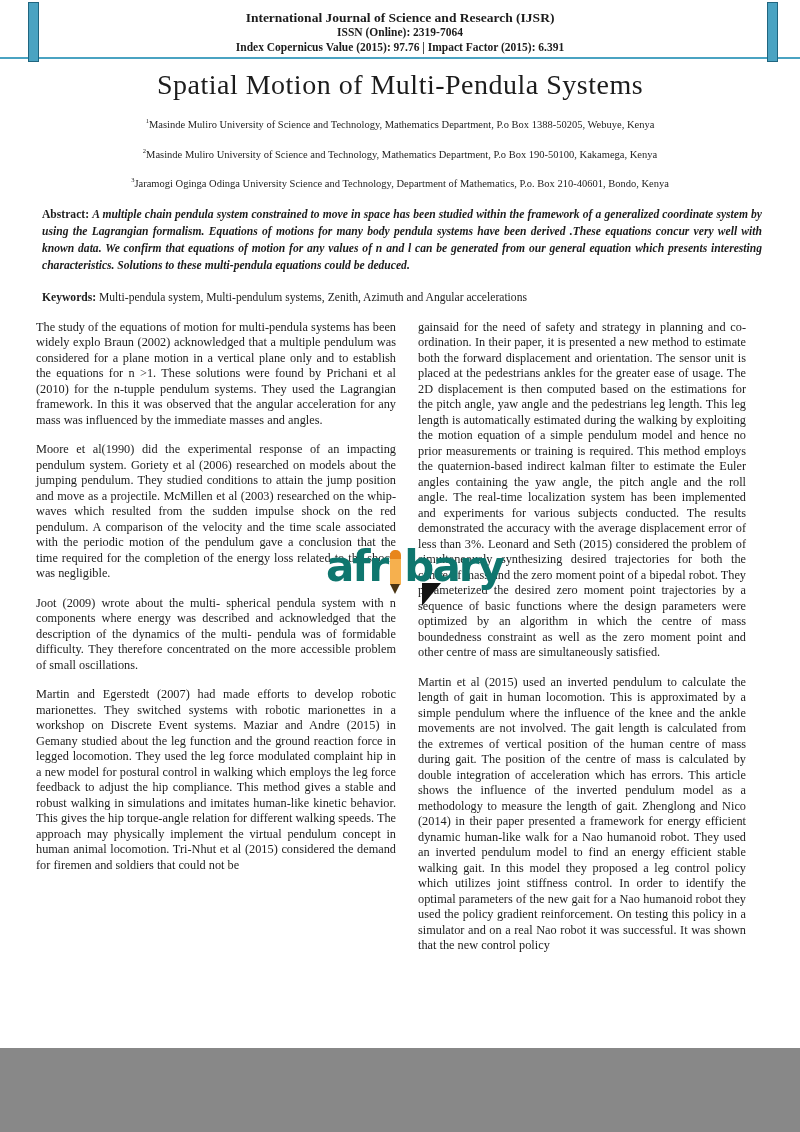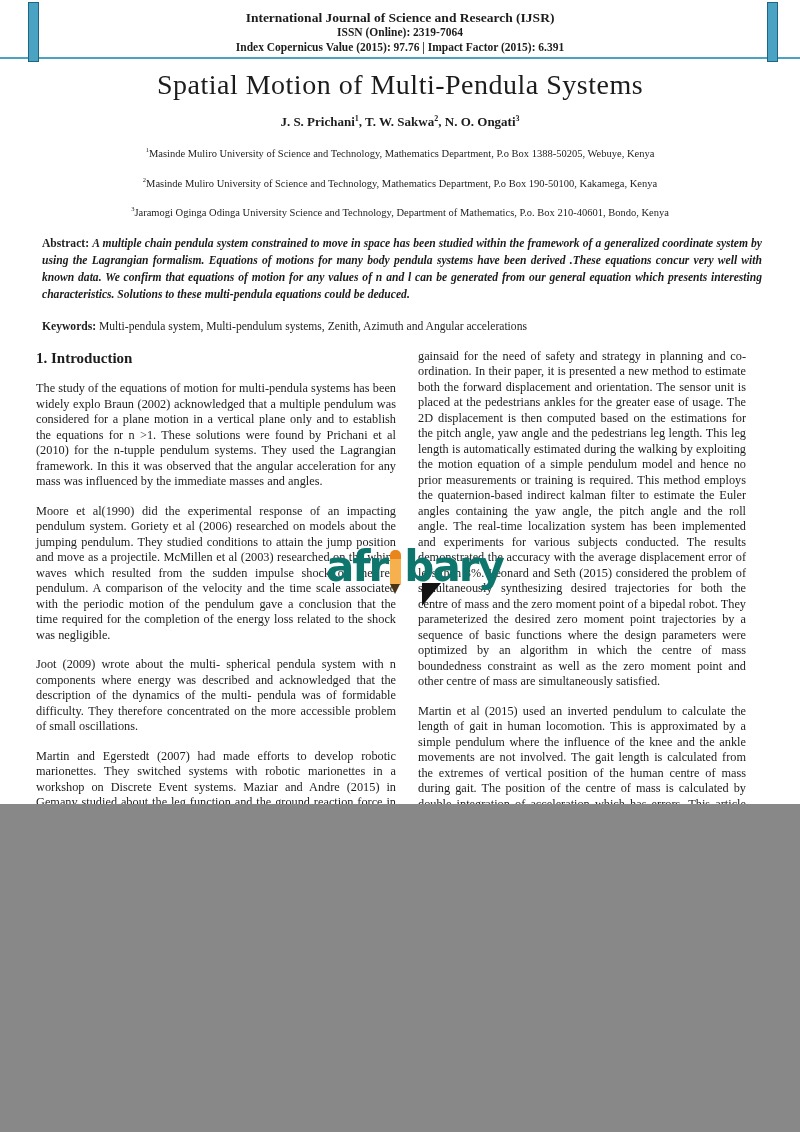--- a/index.html
+++ b/index.html
@@ -1,18 +1,18 @@
 <!DOCTYPE html>
 <html><head>
 <meta charset="utf-8">
 <style>
   * { margin:0; padding:0; box-sizing:border-box; }
   html,body { background:#888; }
   .page {
-    position:relative; width:800px; height:804px; margin:0 auto;
+    position:relative; width:800px; height:1048px; margin:0 auto;
     background:#ffffff; overflow:hidden;
     font-family:"Liberation Serif", serif; color:#1c1c1c;
   }
   
   .corner-bar {
     position:absolute; top:2px; width:11px; height:60px;
     background:#4aa3c2; border:1px solid #20657f; z-index:2;
   }
   .corner-bar.left  { left:28px; }
   .corner-bar.right { left:767px; }
@@ -104,40 +104,38 @@
   <div class="corner-bar right" style="background: rgb(74, 163, 194);"></div>
   <div class="header-rule" style="background: rgb(74, 163, 194);"></div>
 
   <div class="journal-head">
     <div class="journal-title">International Journal of Science and Research (IJSR)</div>
     <div class="journal-issn">ISSN (Online): 2319-7064</div>
     <div class="journal-index">Index Copernicus Value (2015): 97.76 | Impact Factor (2015): 6.391</div>
   </div>
 
   <h1 class="paper-title">Spatial Motion of Multi-Pendula Systems</h1>
-  <div class="authors"><span>J. S. Prichani<sup>1</sup></span>, <span>T. W. Sakwa<sup>2</sup></span>, <span>N. O. Ongati<sup>3</sup></span></div>
   <div class="affiliations">
       <div class="affiliation"><sup>1</sup>Masinde Muliro University of Science and Technology, Mathematics Department, P.o Box 1388-50205, Webuye, Kenya</div>
       <div class="affiliation"><sup>2</sup>Masinde Muliro University of Science and Technology, Mathematics Department, P.o Box 190-50100, Kakamega, Kenya</div>
       <div class="affiliation"><sup>3</sup>Jaramogi Oginga Odinga University Science and Technology, Department of Mathematics, P.o. Box 210-40601, Bondo, Kenya</div>
     </div>
 
   <div class="abstract">
     <span class="abstract-label">Abstract:</span>
     <span class="abstract-text"> <span>A multiple chain pendula system constrained to move in space has been studied within the framework of a generalized coordinate system by using the Lagrangian formalism. Equations of motions for many body pendula systems have been derived .These equations concur very well with known data. We confirm that equations of motion for any values of n and l can be generated from our general equation which presents interesting characteristics. Solutions to these multi-pendula equations could be deduced.</span></span>
   </div>
 
   <div class="keywords">
     <span class="keywords-label">Keywords:</span>
     <span class="keywords-text"> <span>Multi-pendula system, Multi-pendulum systems, Zenith, Azimuth and Angular accelerations</span></span>
   </div>
 
   <div class="body-cols">
     <div class="col col-left">
-      <h2 class="section-heading">1. Introduction</h2>
       <div id="col1">
           <p>The study of the equations of motion for multi-pendula systems has been widely explo Braun (2002) acknowledged that a multiple pendulum was considered for a plane motion in a vertical plane only and to establish the equations for n &gt;1. These solutions were found by Prichani et al (2010) for the n-tupple pendulum systems. They used the Lagrangian framework. In this it was observed that the angular acceleration for any mass was influenced by the immediate masses and angles.</p>
           <p>Moore et al(1990) did the experimental response of an impacting pendulum system. Goriety et al (2006) researched on models about the jumping pendulum. They studied conditions to attain the jump position and move as a projectile. McMillen et al (2003) researched on the whip-waves which resulted from the sudden impulse shock on the red pendulum. A comparison of the velocity and the time scale associated with the periodic motion of the pendulum gave a conclusion that the time required for the completion of the energy loss related to the shock was negligible.</p>
           <p>Joot (2009) wrote about the multi- spherical pendula system with n components where energy was described and acknowledged that the description of the dynamics of the multi- pendula was of formidable difficulty. They therefore concentrated on the more accessible problem of small oscillations.</p>
           <p>Martin and Egerstedt (2007) had made efforts to develop robotic marionettes. They switched systems with robotic marionettes in a workshop on Discrete Event systems. Maziar and Andre (2015) in Gemany studied about the leg function and the ground reaction force in legged locomotion. They used the leg force modulated complaint hip in a new model for postural control in walking which employs the leg force feedback to adjust the hip compliance. This method gives a stable and robust walking in simulations and imitates human-like kinetic behavior. This gives the hip torque-angle relation for different walking speeds. The approach may physically implement the virtual pendulum concept in human animal locomotion. Tri-Nhut et al (2015) considered the demand for firemen and soldiers that could not be</p>
         </div>
     </div>
     <div class="col col-right">
       <div id="col2">
           <p>gainsaid for the need of safety and strategy in planning and co-ordination. In their paper, it is presented a new method to estimate both the forward displacement and orientation. The sensor unit is placed at the pedestrians ankles for the greater ease of usage. The 2D displacement is then computed based on the estimations for the pitch angle, yaw angle and the pedestrians leg length. This leg length is automatically estimated during the walking by exploiting the motion equation of a simple pendulum model and hence no prior measurements or training is required. This method employs the quaternion-based indirect kalman filter to estimate the Euler angles containing the yaw angle, the pitch angle and the roll angle. The real-time localization system has been implemented and experiments for various subjects conducted. The results demonstrated the accuracy with the average displacement error of less than 3%. Leonard and Seth (2015) considered the problem of simultaneously synthesizing desired trajectories for both the centre of mass and the zero moment point of a bipedal robot. They parameterized the desired zero moment point trajectories by a sequence of basic functions where the design parameters were optimized by an algorithm in which the centre of mass boundedness constraint as well as the zero moment point and other centre of mass are simultaneously satisfied.</p>

